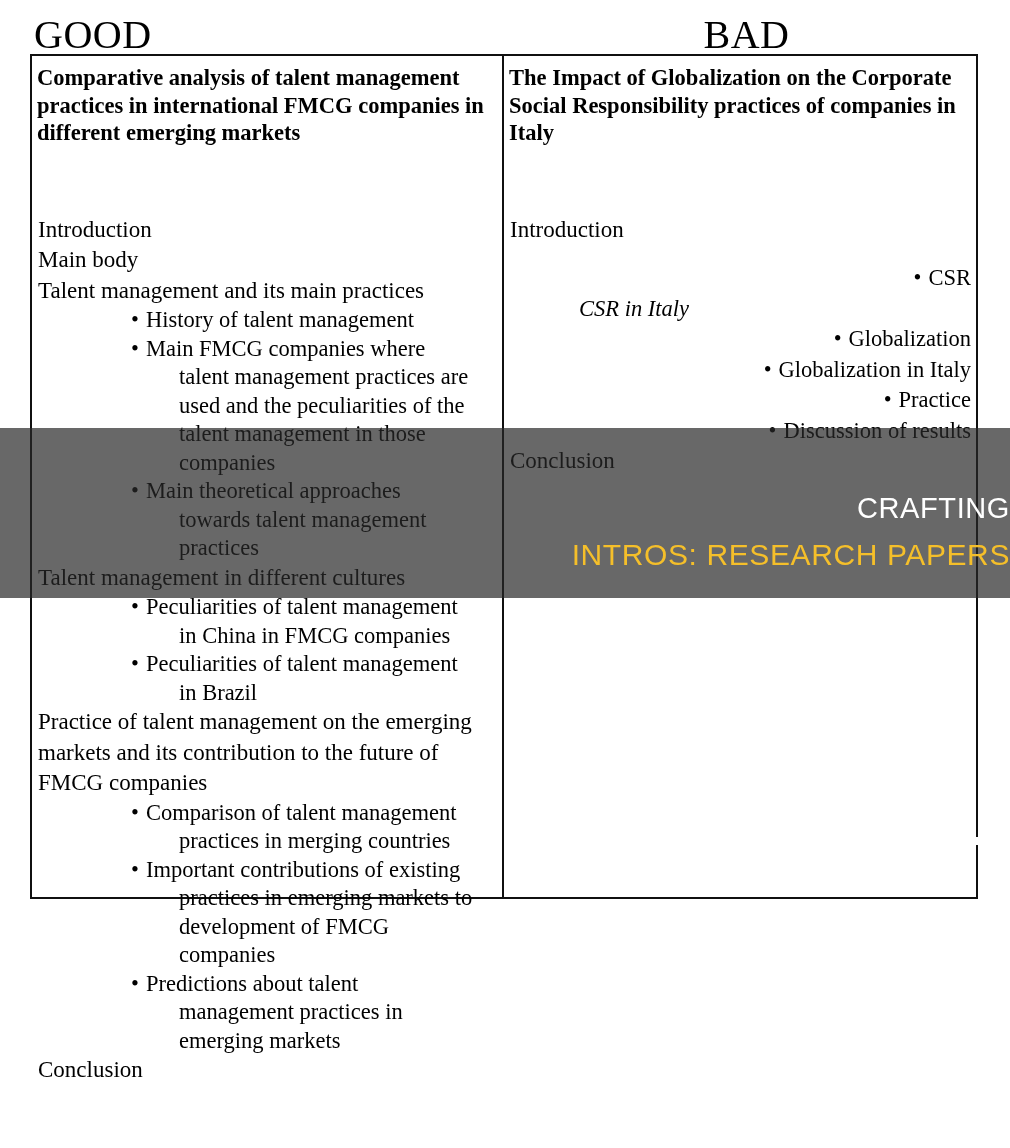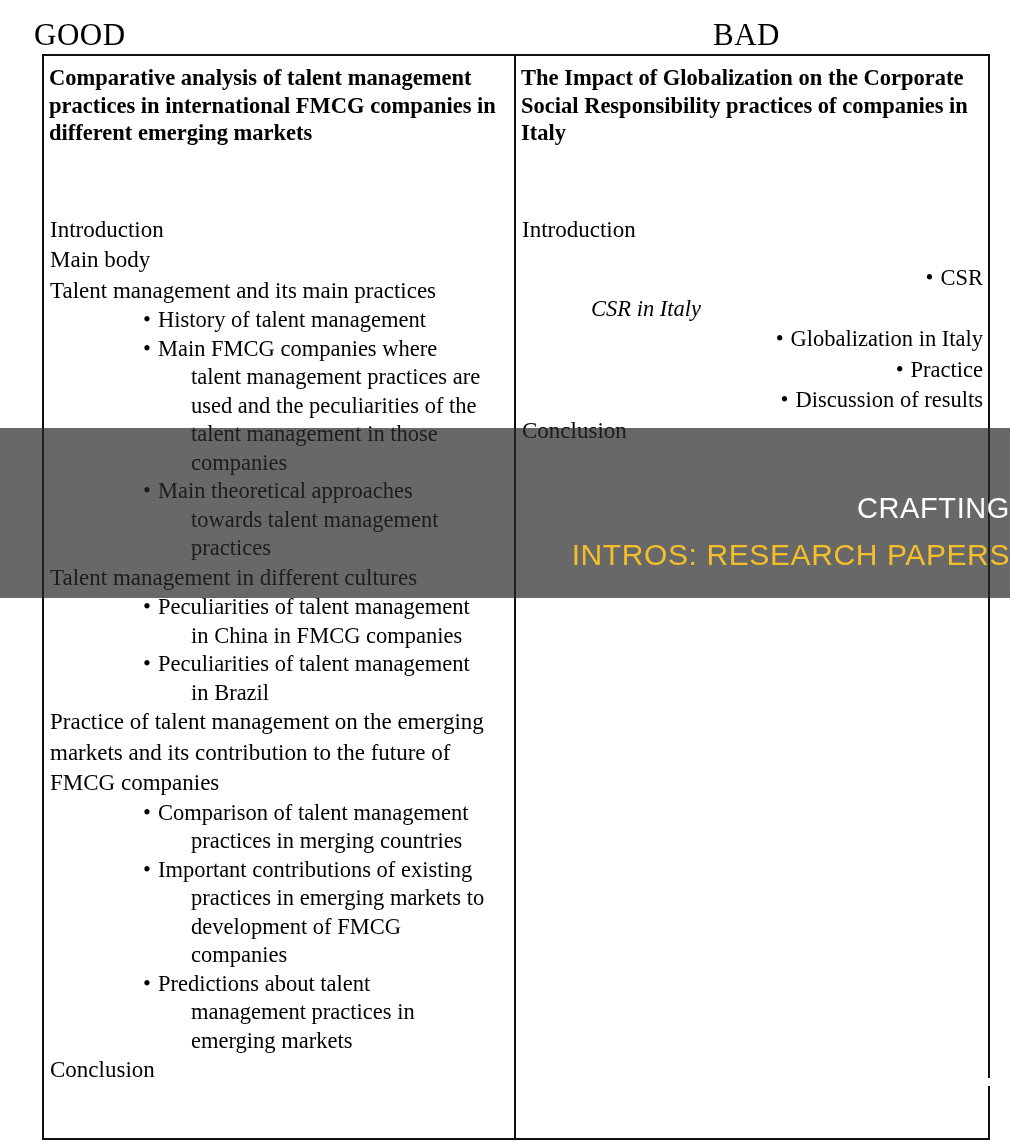--- a/index.html
+++ b/index.html
@@ -22,39 +22,38 @@
     left: 30px;
     top: 14px;
     width: 948px;
     height: 38px;
     display: flex;
   }
   .header-cell {
     width: 472px;
     display: flex;
     align-items: flex-end;
-    font-size: 31px;
+    font-size: 40px;
     line-height: 34px;
     letter-spacing: 0.5px;
   }
   .header-good { justify-content: flex-start; padding-left: 4px; }
   .header-bad  { justify-content: center; padding-left: 18px; }
 
   
   .table {
     position: absolute;
     left: 30px;
     top: 54px;
     width: 948px;
-    height: 1086px;
+    height: 845px;
     border: 2.5px solid #101010;
     box-sizing: border-box;
     display: flex;
     background: #ffffff;
-    margin-left: 12px;
   }
   .col {
     box-sizing: border-box;
     height: 100%;
     position: relative;
   }
   .col-left {
     width: 472px;
     border-right: 2.5px solid #101010;
     padding: 8px 4px 0 5px;
@@ -233,20 +232,21 @@
 
     <div class="spacer-after-title-r"></div>
 
     <div class="r-lvl0">Introduction</div>
 
     <div class="r-gap"></div>
 
     <div class="r-lvl1"><span class="b">•</span><span>CSR</span></div>
     <div class="r-lvl2">CSR in Italy</div>
 
+    <div class="r-lvl1"><span class="b">•</span><span>Globalization</span></div>
 
     <div class="r-lvl1"><span class="b">•</span><span>Globalization in Italy</span></div>
 
     <div class="r-lvl1"><span class="b">•</span><span>Practice</span></div>
 
     <div class="r-lvl1"><span class="b">•</span><span>Discussion of results</span></div>
 
     <div class="r-lvl0">Conclusion</div>
 
     <div class="border-notch"></div>

